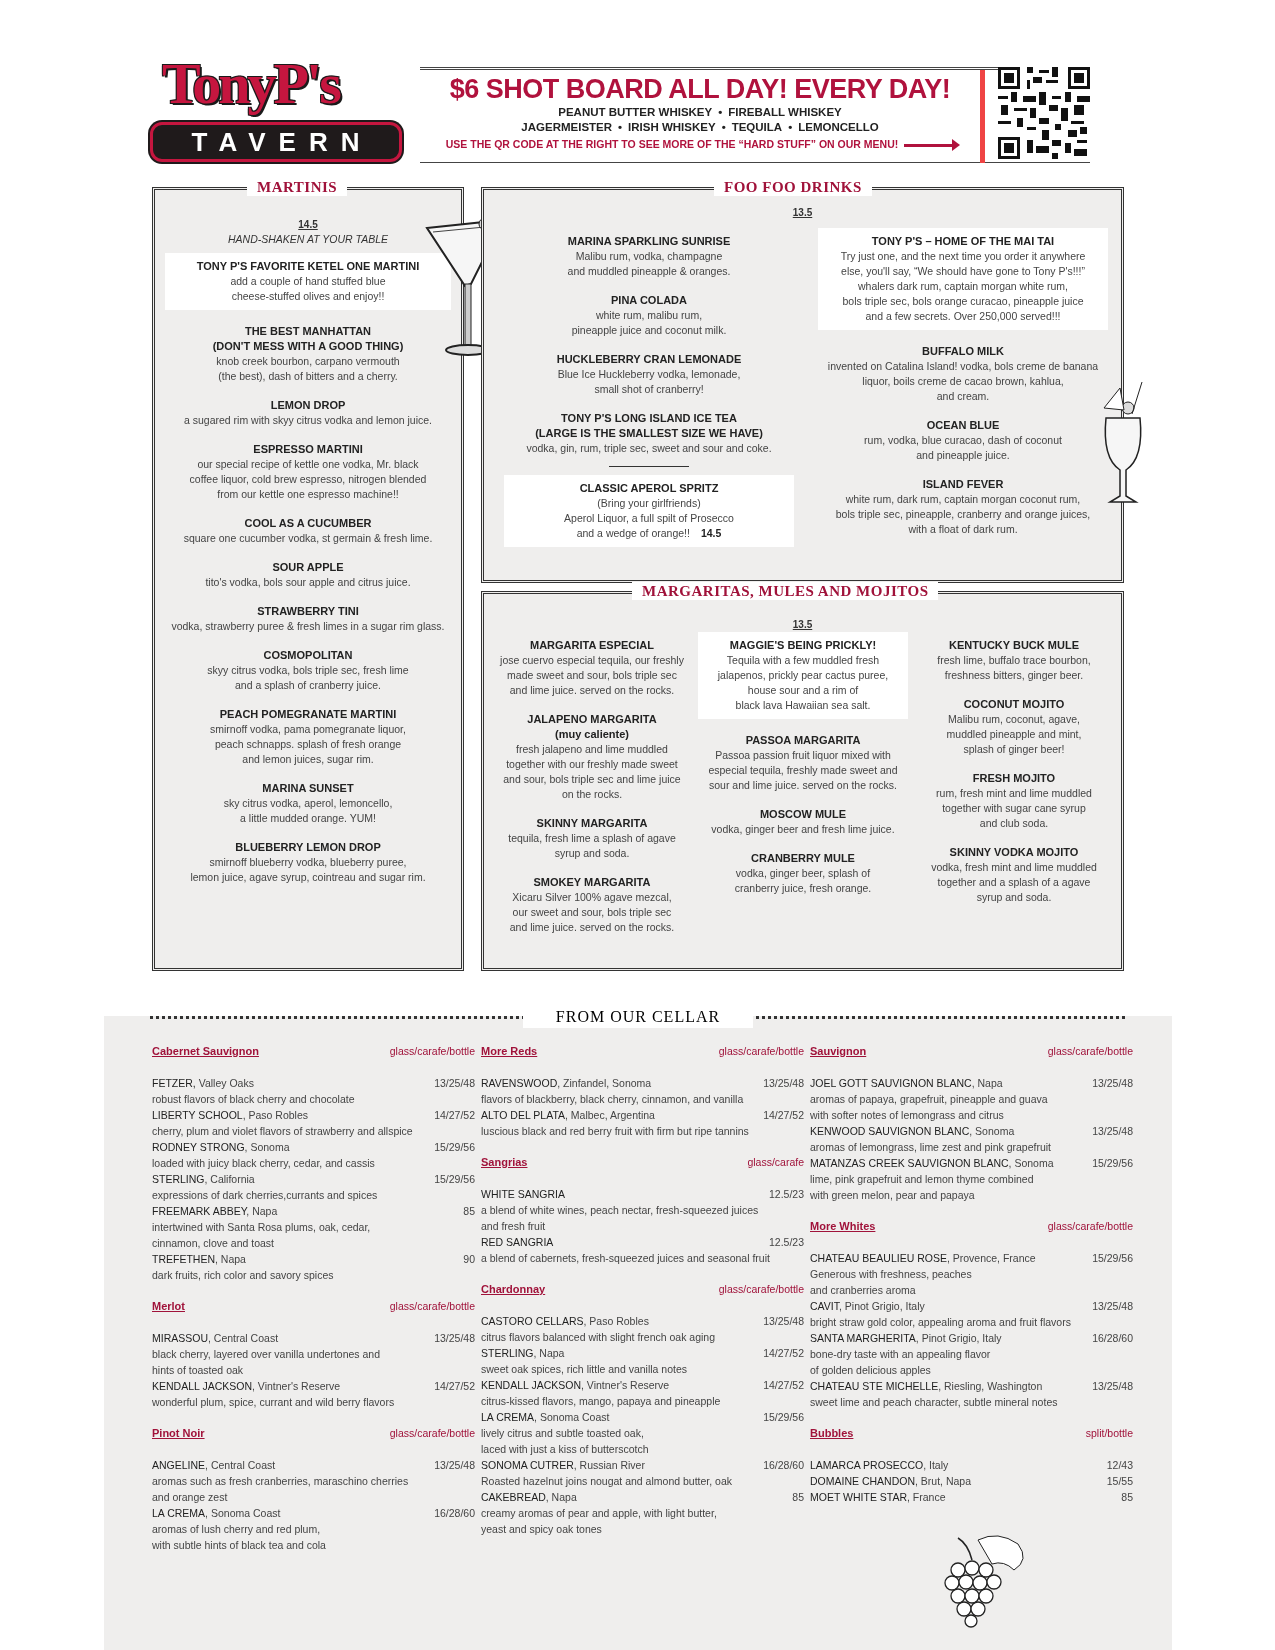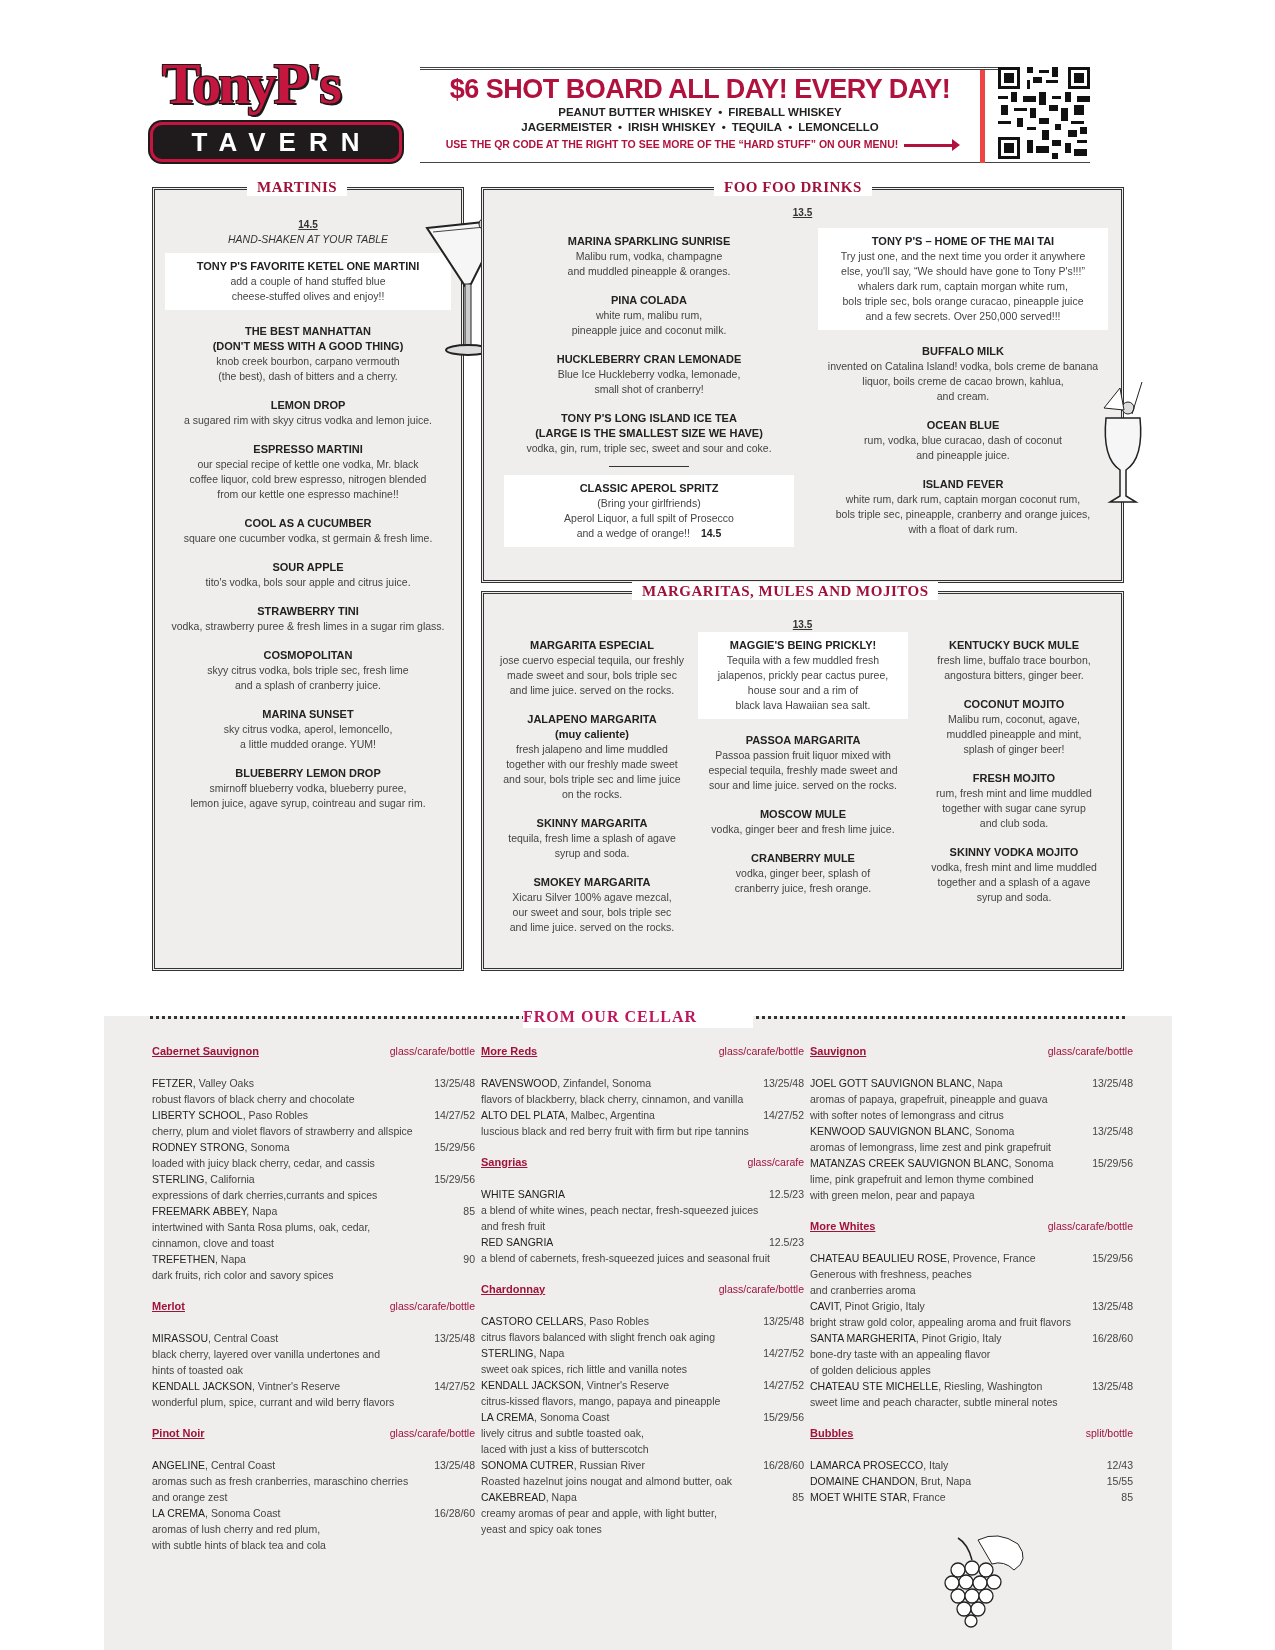--- a/index.html
+++ b/index.html
@@ -44,22 +44,22 @@
   .col { position: absolute; }
   .divider-rule { width: 80px; height: 1px; background: #333; margin: -4px auto 8px auto; }
 
   
   .martini-glass { left: 425px; top: 214px; width: 80px; height: 150px; }
   .tropical-glass { left: 1098px; top: 378px; width: 50px; height: 130px; }
 
   
   .cellar { left: 104px; top: 1016px; width: 1068px; height: 634px; background: #efeeed; }
   .cellar-rule { left: 150px; top: 1016px; width: 975px; height: 4px; border-top: 3px dotted #333; }
-  .cellar-title { left: 523px; top: 1006px; width: 230px; height: 22px; background: #fff; text-align: left;
-                  font-family: "Liberation Serif", serif; font-weight: bold; color: #be185d; font-size: 16px; letter-spacing: 1px; line-height: 22px; }
+  .cellar-title { left: 523px; top: 1006px; width: 230px; height: 22px; background: #fff; text-align: center;
+                  font-family: "Liberation Serif", serif; font-weight: normal; color: #000000; font-size: 16px; letter-spacing: 1px; line-height: 22px; }
   .wcol { position: absolute; top: 1044px; width: 323px; }
   .wsec { margin-bottom: 16px; }
   .wsec-head { display: flex; justify-content: space-between; font-size: 11px; line-height: 14px; margin-bottom: 17px; }
   .wsec-name { font-weight: bold; color: #a0123a; text-decoration: underline; }
   .wsec-sizes { color: #a0123a; font-size: 10.5px; }
   .wine-row { display: flex; justify-content: space-between; font-size: 10.5px; line-height: 16px; }
   .wine-name b { font-weight: normal; color: #222; }
   .wine-name span { color: #444; }
   .wine-price { color: #444; }
   .wine-desc { font-size: 10.5px; color: #444; line-height: 16px; white-space: pre-line; }
@@ -176,20 +176,26 @@
     <div class="item">
         <div class="item-name">STRAWBERRY TINI</div>
         <div class="item-desc">vodka, strawberry puree &amp; fresh limes in a sugar rim glass.</div>
       </div>
     <div class="item">
         <div class="item-name">COSMOPOLITAN</div>
         <div class="item-desc">skyy citrus vodka, bols triple sec, fresh lime
 and a splash of cranberry juice.</div>
       </div>
     <div class="item">
+        <div class="item-name">PEACH POMEGRANATE MARTINI</div>
+        <div class="item-desc">smirnoff vodka, pama pomegranate liquor,
+peach schnapps. splash of fresh orange
+and lemon juices, sugar rim.</div>
+      </div>
+    <div class="item">
         <div class="item-name">MARINA SUNSET</div>
         <div class="item-desc">sky citrus vodka, aperol, lemoncello,
 a little mudded orange. YUM!</div>
       </div>
     <div class="item">
         <div class="item-name">BLUEBERRY LEMON DROP</div>
         <div class="item-desc">smirnoff blueberry vodka, blueberry puree,
 lemon juice, agave syrup, cointreau and sugar rim.</div>
       </div>
   </div>
@@ -326,21 +332,21 @@
     <div class="item">
         <div class="item-name">CRANBERRY MULE</div>
         <div class="item-desc">vodka, ginger beer, splash of
 cranberry juice, fresh orange.</div>
       </div>
   </div>
   <div class="col" style="left:428px; top:44px; width:204px;">
     <div class="item">
         <div class="item-name">KENTUCKY BUCK MULE</div>
         <div class="item-desc">fresh lime, buffalo trace bourbon,
-angostura bitters, ginger beer.</div>
+freshness bitters, ginger beer.</div>
       </div>
     <div class="item">
         <div class="item-name">COCONUT MOJITO</div>
         <div class="item-desc">Malibu rum, coconut, agave,
 muddled pineapple and mint,
 splash of ginger beer!</div>
       </div>
     <div class="item">
         <div class="item-name">FRESH MOJITO</div>
         <div class="item-desc">rum, fresh mint and lime muddled

